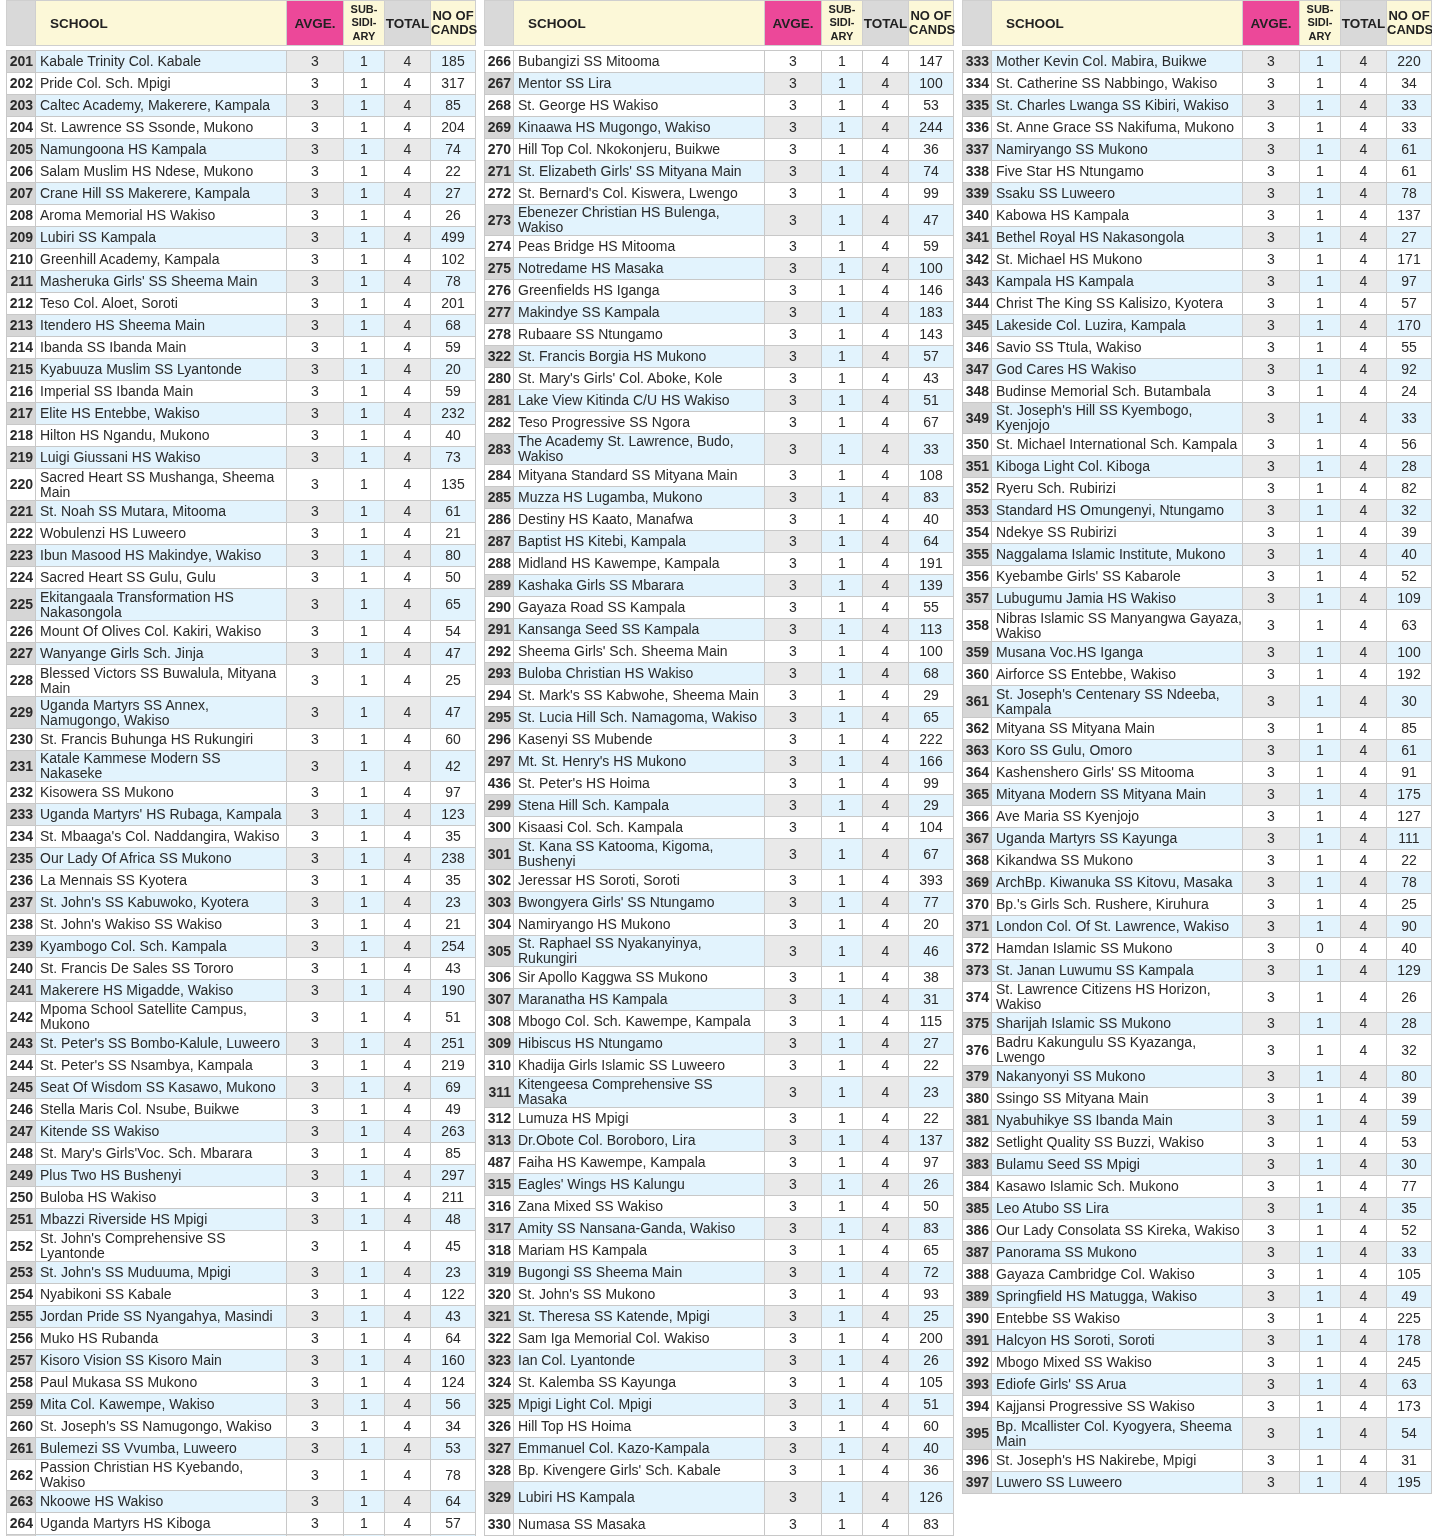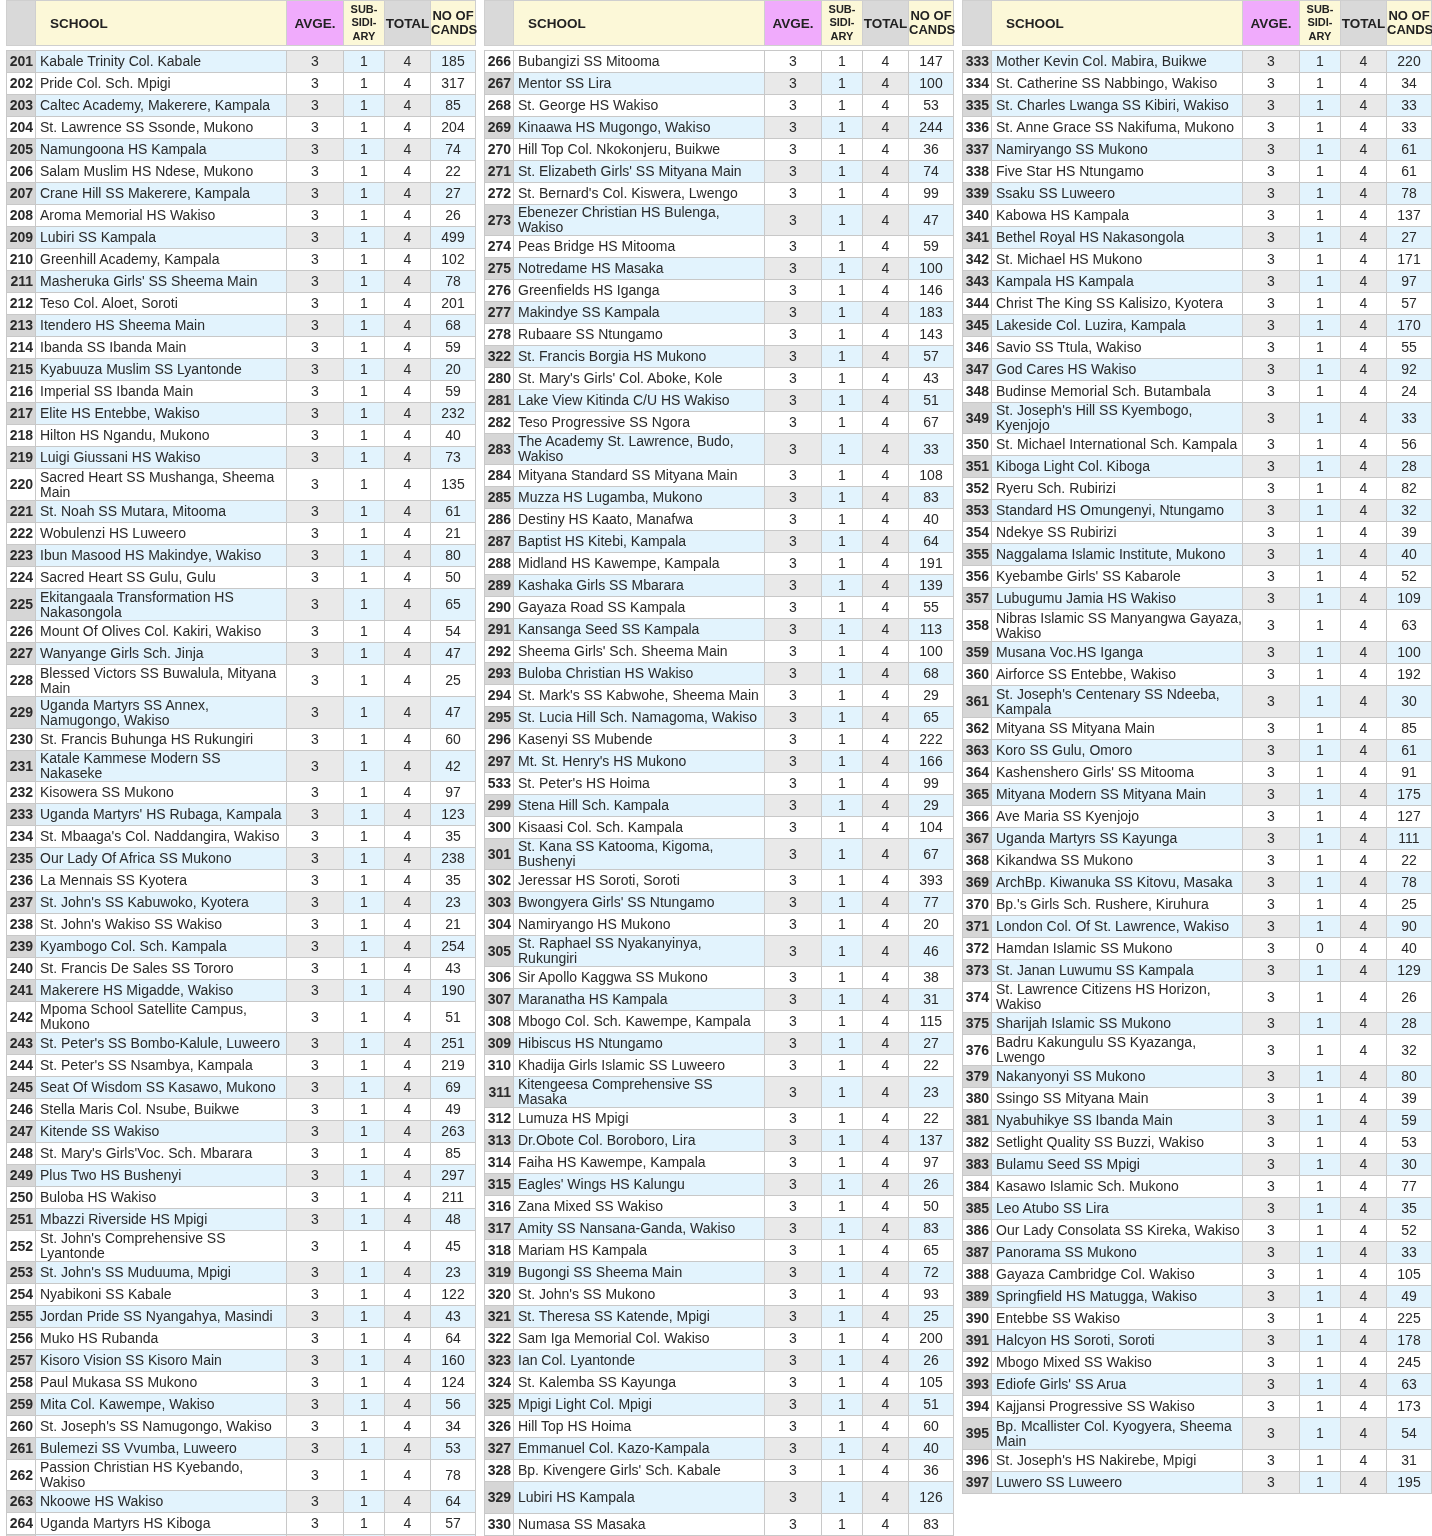--- a/index.html
+++ b/index.html
@@ -9,21 +9,21 @@
   .col + .col { margin-left: 4px; }
   table { border-collapse: collapse; width: 100%; table-layout: fixed; }
   th {
     font-family: "Liberation Sans", sans-serif;
     font-weight: bold; font-size: 13.5px; color: #222;
     border: 1px solid #cfcfcf; padding: 0; line-height: 13px;
     height: 44px;
   }
   th.num-h { background: #d9d9d9; width: 28px; }
   th.school-h { background: #fcf8d8; text-align: left; padding-left: 14px; }
-  th.avge-h { background: #f0abfc; width: 56px; }
+  th.avge-h { background: #ec4899; width: 56px; }
   th.sub-h { background: #fcf8d8; width: 40px; font-size: 11px; line-height: 13.5px; margin-left: 46px; }
   th.total-h { background: #d9d9d9; width: 45px; }
   th.cands-h { background: #fcf8d8; width: 44px; font-size: 13px; line-height: 14px; }
   .spacer td { height: 4px; border: none; padding: 0; background: #fff; }
   td {
     font-size: 14px; color: #2a2a2a; border: 1px solid #c8c8c8;
     padding: 0; height: 21px; line-height: 15px;
   }
   td.num { font-weight: bold; text-align: right; padding-right: 2px; font-size: 14px; }
   td.school { padding-left: 4px; white-space: normal; font-size: 14px; }
@@ -849,21 +849,21 @@
           </tr>
           <tr class="odd">
             <td class="num">297</td>
             <td class="school">Mt. St. Henry's HS Mukono</td>
             <td class="avge c">3</td>
             <td class="sub c">1</td>
             <td class="total c">4</td>
             <td class="cands c">166</td>
           </tr>
           <tr class="even">
-            <td class="num">533</td>
+            <td class="num">436</td>
             <td class="school">St. Peter's HS Hoima</td>
             <td class="avge c">3</td>
             <td class="sub c">1</td>
             <td class="total c">4</td>
             <td class="cands c">99</td>
           </tr>
           <tr class="odd">
             <td class="num">299</td>
             <td class="school">Stena Hill Sch. Kampala</td>
             <td class="avge c">3</td>
@@ -977,21 +977,21 @@
           </tr>
           <tr class="odd">
             <td class="num">313</td>
             <td class="school">Dr.Obote Col. Boroboro, Lira</td>
             <td class="avge c">3</td>
             <td class="sub c">1</td>
             <td class="total c">4</td>
             <td class="cands c">137</td>
           </tr>
           <tr class="even">
-            <td class="num">314</td>
+            <td class="num">487</td>
             <td class="school">Faiha HS Kawempe, Kampala</td>
             <td class="avge c">3</td>
             <td class="sub c">1</td>
             <td class="total c">4</td>
             <td class="cands c">97</td>
           </tr>
           <tr class="odd">
             <td class="num">315</td>
             <td class="school">Eagles' Wings HS Kalungu</td>
             <td class="avge c">3</td>

